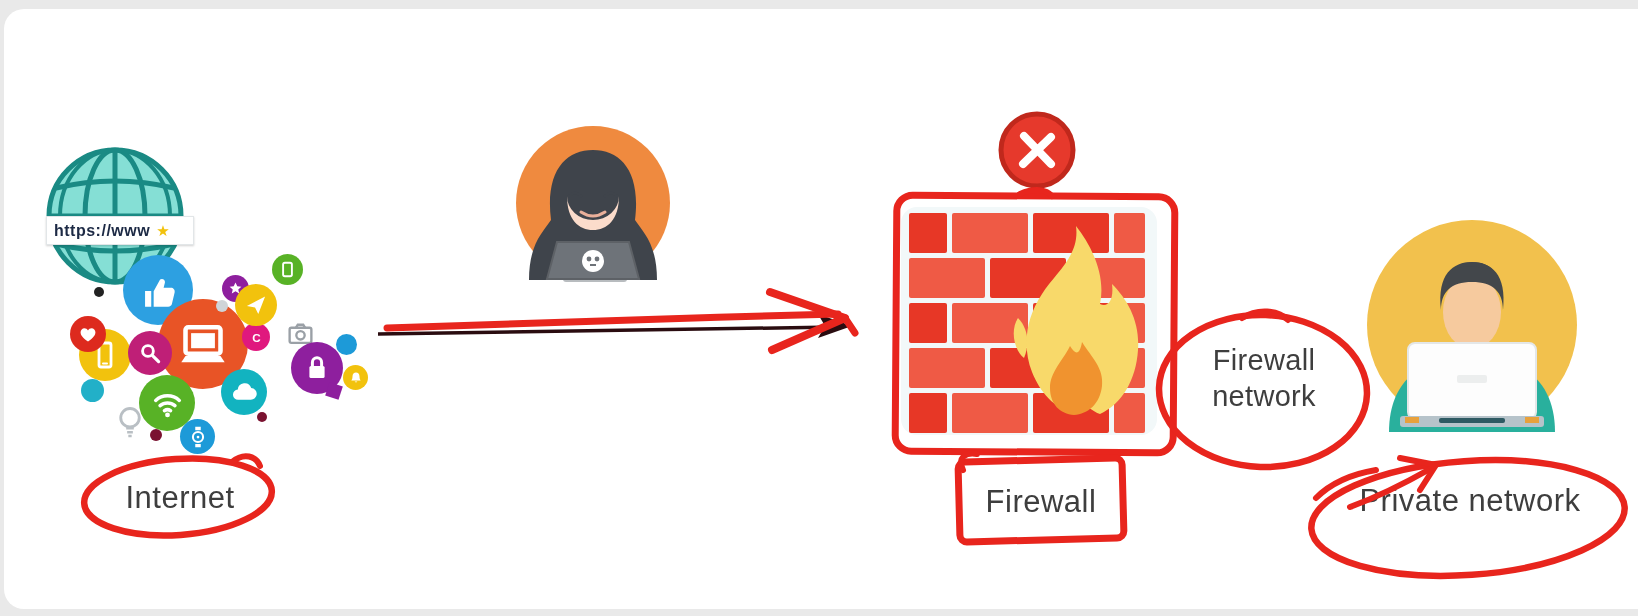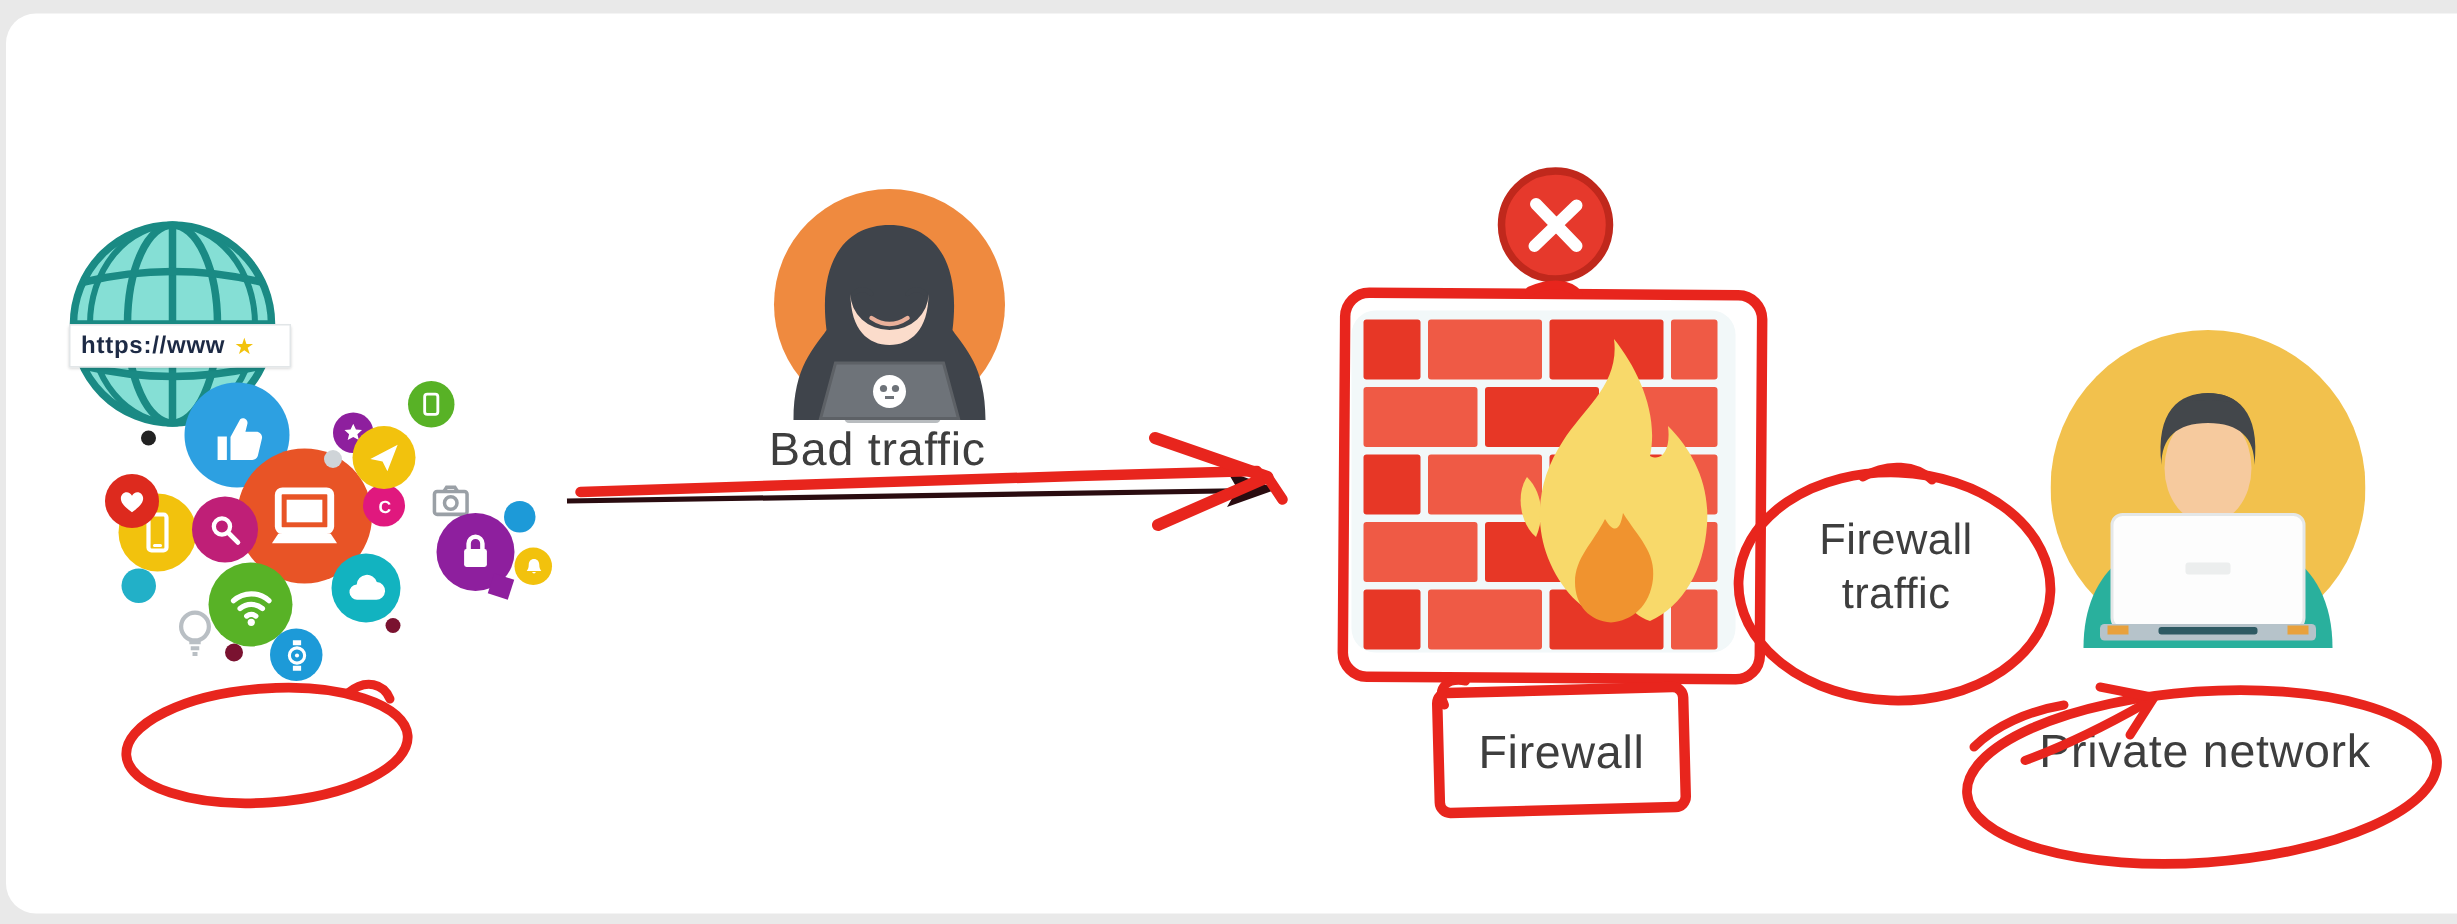--- a/index.html
+++ b/index.html
@@ -143,38 +143,38 @@
           <path d="M6.7 11.4a1.4 1.4 0 002.6 0z" fill="#ffffff"></path>
         </svg>
       </div>
       <div class="icon" style="left: 81px; top: 379px; width: 23px; height: 23px; background: rgb(34, 176, 200);"></div>
       <div class="icon" style="left: 336px; top: 334px; width: 21px; height: 21px; background: rgb(29, 154, 216);"></div>
       <div class="icon" style="left: 94px; top: 287px; width: 10px; height: 10px; background: rgb(34, 34, 34);"></div>
       <div class="icon" style="left: 150px; top: 429px; width: 12px; height: 12px; background: rgb(122, 18, 48);"></div>
       <div class="icon" style="left: 257px; top: 412px; width: 10px; height: 10px; background: rgb(122, 18, 48);"></div>
       <div class="icon" style="left: 216px; top: 300px; width: 12px; height: 12px; background: rgb(207, 212, 216);"></div>
     </div>
+  <div class="label" style="left:85px;top:480px;width:190px;">Internet</div>
 
   <div class="abs" style="left:513px;top:124px;width:160px;height:162px;">
     <svg viewBox="0 0 160 162" width="160" height="162">
       <circle cx="80" cy="79" r="77" fill="#ef8a3f"></circle>
       <path d="M16,156 C16,120 30,108 38,96 C32,48 52,26 80,26 C108,26 128,48 122,96
                C130,108 144,120 144,156 Z" fill="#3f444b"></path>
       <path d="M54,72 A26,24 0 0,0 106,72 C106,96 94,106 80,106 C66,106 54,96 54,72 Z" fill="#fbdccb"></path>
       <path d="M56,72 Q62,66 68,72 M92,72 Q98,66 104,72" fill="none" stroke="#3f444b" stroke-width="3" stroke-linecap="round"></path>
       <path d="M68,88 Q80,96 92,88" fill="none" stroke="#eab09a" stroke-width="3" stroke-linecap="round"></path>
       <rect x="50" y="152" width="64" height="6" rx="3" fill="#9aa0a4" opacity=".7"></rect>
       <path d="M34,155 L126,155 L116,118 L44,118 Z" fill="#6e7379" stroke="#5d6166" stroke-width="2"></path>
       <circle cx="80" cy="137" r="11" fill="#ffffff"></circle>
       <circle cx="76" cy="135" r="2.4" fill="#6e7379"></circle>
       <circle cx="84" cy="135" r="2.4" fill="#6e7379"></circle>
       <path d="M77,141 h6" stroke="#6e7379" stroke-width="2"></path>
     </svg>
   </div>
-  <div class="label" style="left:485px;top:282px;width:200px;">Bad traffic</div>
 
   <div class="abs" style="left:997px;top:110px;width:80px;height:80px;">
     <svg viewBox="0 0 80 80" width="80" height="80">
       <circle cx="40" cy="40" r="36" fill="#e6392c" stroke="#c0281c" stroke-width="5"></circle>
       <path d="M27,26 L54,54 M54,27 L26,54" stroke="#ffffff" stroke-width="8" stroke-linecap="round"></path>
     </svg>
   </div>
   <div class="abs" style="left:897px;top:205px;width:264px;height:232px;">
     <svg id="wall-bricks" viewBox="0 0 264 232" width="264" height="232">
       <rect x="4" y="2" width="256" height="228" rx="16" fill="#f2f8f9"></rect>
@@ -205,21 +205,21 @@
                C78,176 78,160 88,146 C86,170 96,186 112,192 C134,182 148,158 150,128
                C152,100 140,78 124,62 C126,78 120,86 112,82 C118,54 104,24 88,4 Z" fill="#f8d96a"></path>
       <path d="M94,120 C104,136 116,146 114,164 C112,182 100,192 86,193 C72,192 62,182
                62,166 C62,150 74,140 82,124 C88,134 92,132 94,120 Z" fill="#f0932f"></path>
     </svg>
   </div>
   <div class="label" style="left:961px;top:484px;width:160px;">Firewall</div>
 
   <div class="callout" style="left:1158px;top:342px;width:212px;">
     <div>Firewall</div>
-    <div>traffic</div>
+    <div>network</div>
   </div>
 
   <div class="abs" style="left:1367px;top:220px;width:210px;height:212px;">
     <svg viewBox="0 0 210 212" width="210" height="212">
       <circle cx="105" cy="105" r="105" fill="#f2c14d"></circle>
       <path d="M22,212 C22,158 58,136 105,136 C152,136 188,158 188,212 Z" fill="#29b09d"></path>
       <path d="M86,136 L105,170 L124,136 L116,130 L94,130 Z" fill="#ffffff"></path>
       <rect x="95" y="108" width="20" height="26" fill="#efb98c"></rect>
       <ellipse cx="105" cy="92" rx="29" ry="37" fill="#f6ca9e"></ellipse>
       <path d="M74,90 C70,54 86,42 105,42 C124,42 140,54 136,90 C136,72 126,62 105,62

